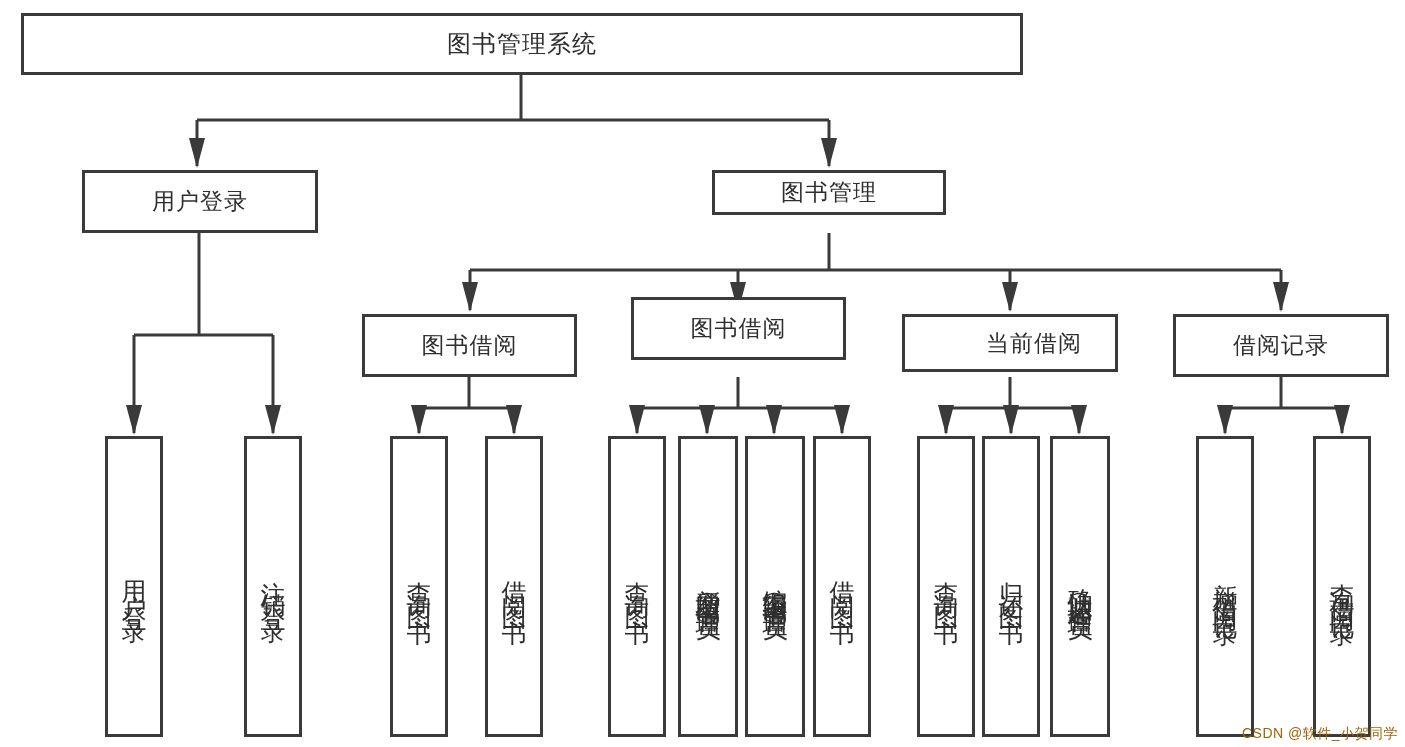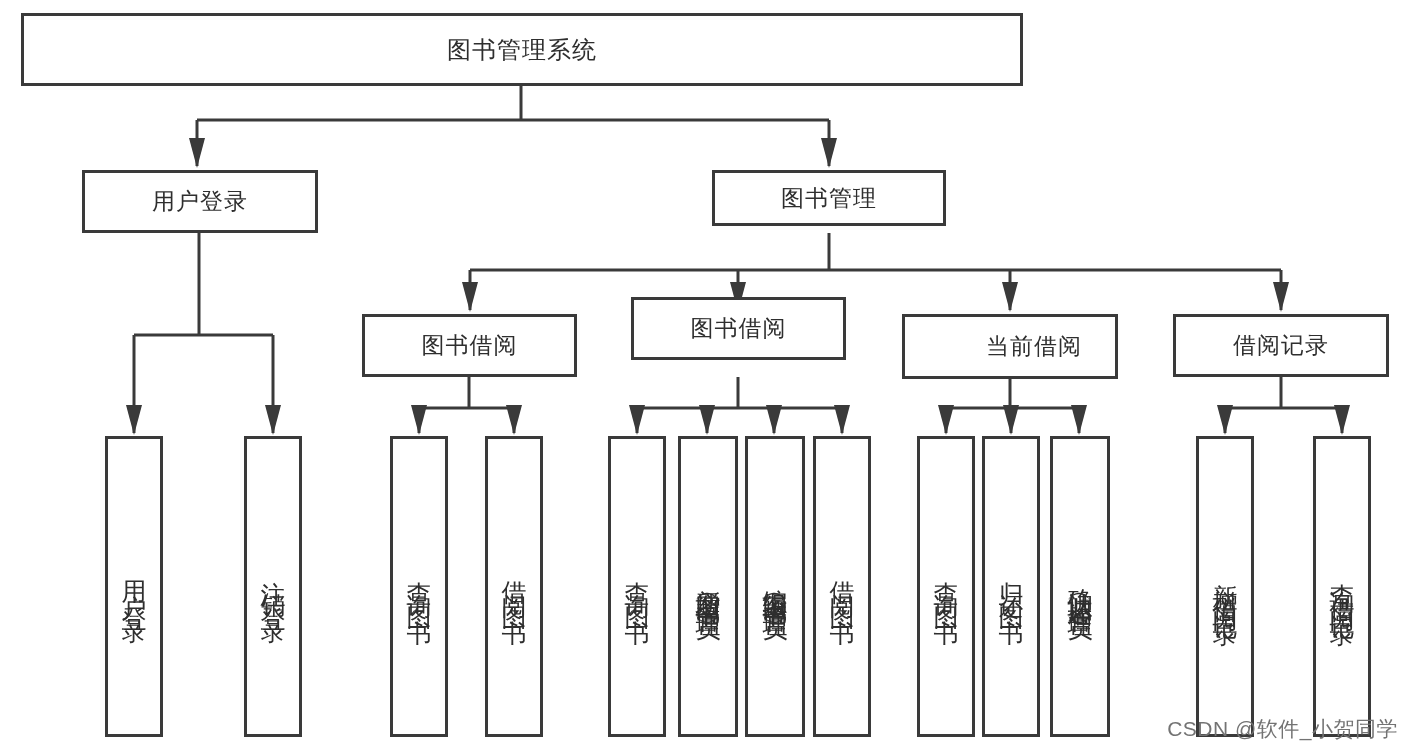--- a/index.html
+++ b/index.html
@@ -49,22 +49,22 @@
     line-height: 1;
     color: #2e2e2e;
   }
   .v-short span { letter-spacing: 13px; }
   .v-mid   span { letter-spacing: 8px; }
   .v-long  span { letter-spacing: 4px; }
   #watermark {
     position: absolute;
     right: 7px;
     bottom: 4px;
-    font-size: 21px;
-    color: #737373;
+    font-size: 14px;
+    color: #a16207;
     letter-spacing: 0.5px;
     white-space: nowrap;
     z-index: 5;
   }
 </style>
 </head>
 <body>
 
 <div id="canvas">
 
@@ -99,38 +99,38 @@
     <path class="cline" d="M707 408 V433" marker-end="url(#arrowhead)"></path>
     <path class="cline" d="M774 408 V433" marker-end="url(#arrowhead)"></path>
     <path class="cline" d="M842 408 V433" marker-end="url(#arrowhead)"></path>
     <path class="cline" d="M946 408 V433" marker-end="url(#arrowhead)"></path>
     <path class="cline" d="M1011 408 V433" marker-end="url(#arrowhead)"></path>
     <path class="cline" d="M1079 408 V433" marker-end="url(#arrowhead)"></path>
     <path class="cline" d="M1225 408 V433" marker-end="url(#arrowhead)"></path>
     <path class="cline" d="M1342 408 V433" marker-end="url(#arrowhead)"></path>
   </svg>
 
-  <div class="node h-node root-node" style="left:21px; top:13px; width:1002px; height:73px;">
+  <div class="node h-node root-node" style="left:21px; top:13px; width:1002px; height:62px;">
     <span>图书管理系统</span>
   </div>
 
   <div class="node h-node" style="left:82px; top:170px; width:236px; height:63px;">
     <span>用户登录</span>
   </div>
-  <div class="node h-node" style="left:712px; top:170px; width:234px; height:56px;">
+  <div class="node h-node" style="left:712px; top:170px; width:234px; height:45px;">
     <span>图书管理</span>
   </div>
 
   <div class="node h-node" style="left:362px; top:314px; width:215px; height:63px;">
     <span>图书借阅</span>
   </div>
   <div class="node h-node" style="left:631px; top:297px; width:215px; height:63px;">
     <span>图书借阅</span>
   </div>
-  <div class="node h-node" style="left:902px; top:314px; width:216px; height:65px;padding-left:48px;">
+  <div class="node h-node" style="left:902px; top:314px; width:216px; height:58px;padding-left:48px;">
     <span>当前借阅</span>
   </div>
   <div class="node h-node" style="left:1173px; top:314px; width:216px; height:63px;">
     <span>借阅记录</span>
   </div>
 
   <div class="node leaf v-short" style="left:105px;">
     <span>用户登录</span>
   </div>
   <div class="node leaf v-short" style="left:244px;">

